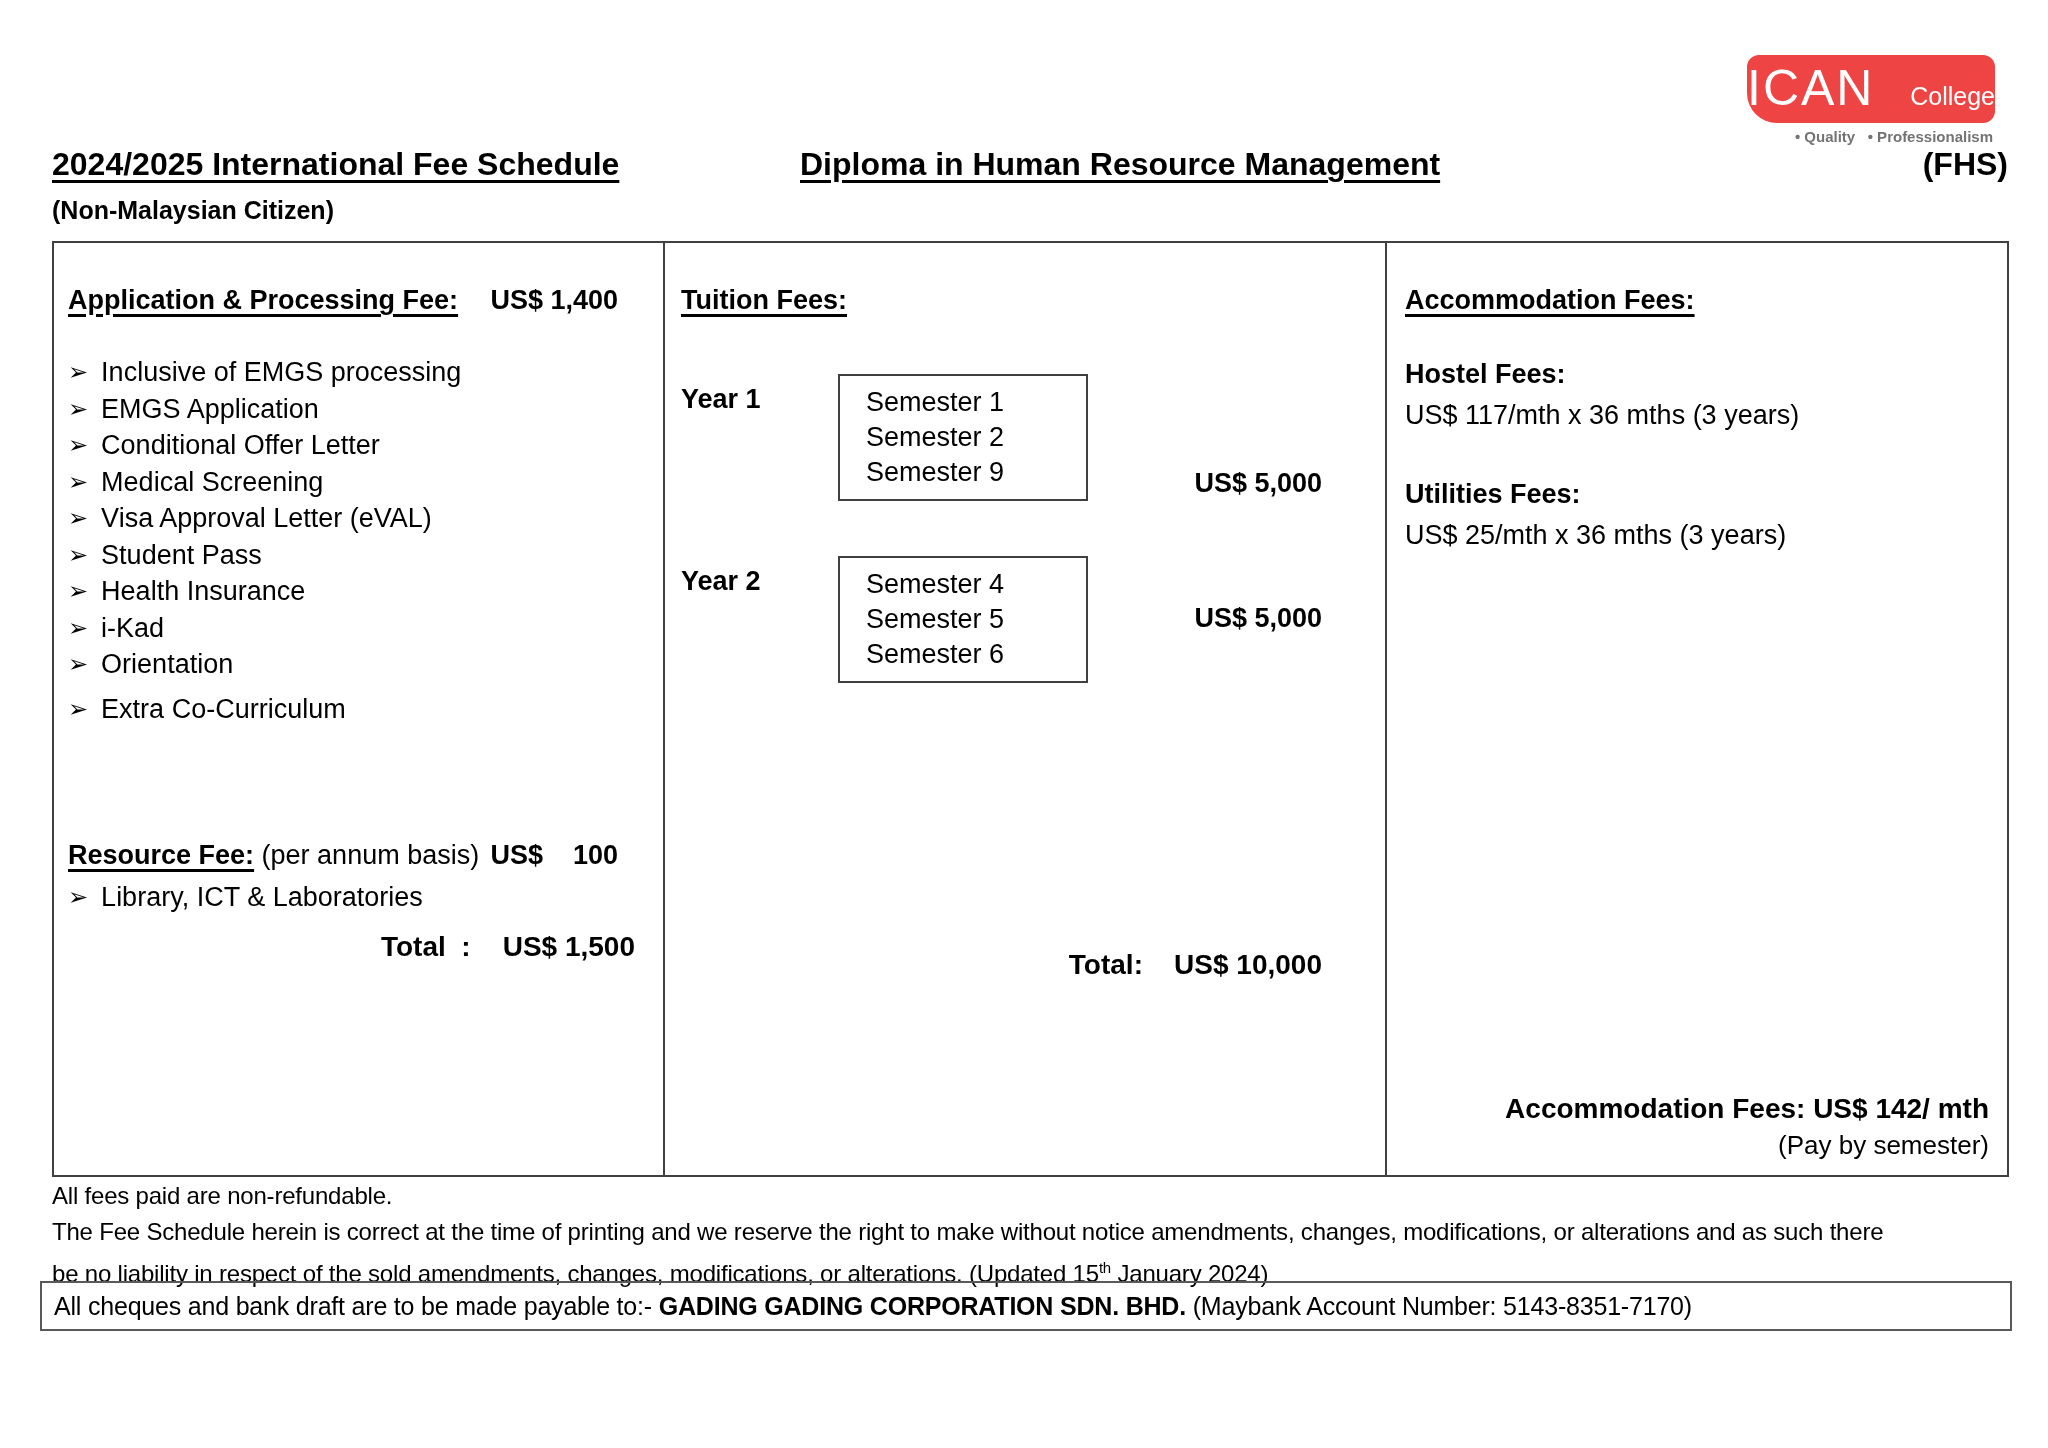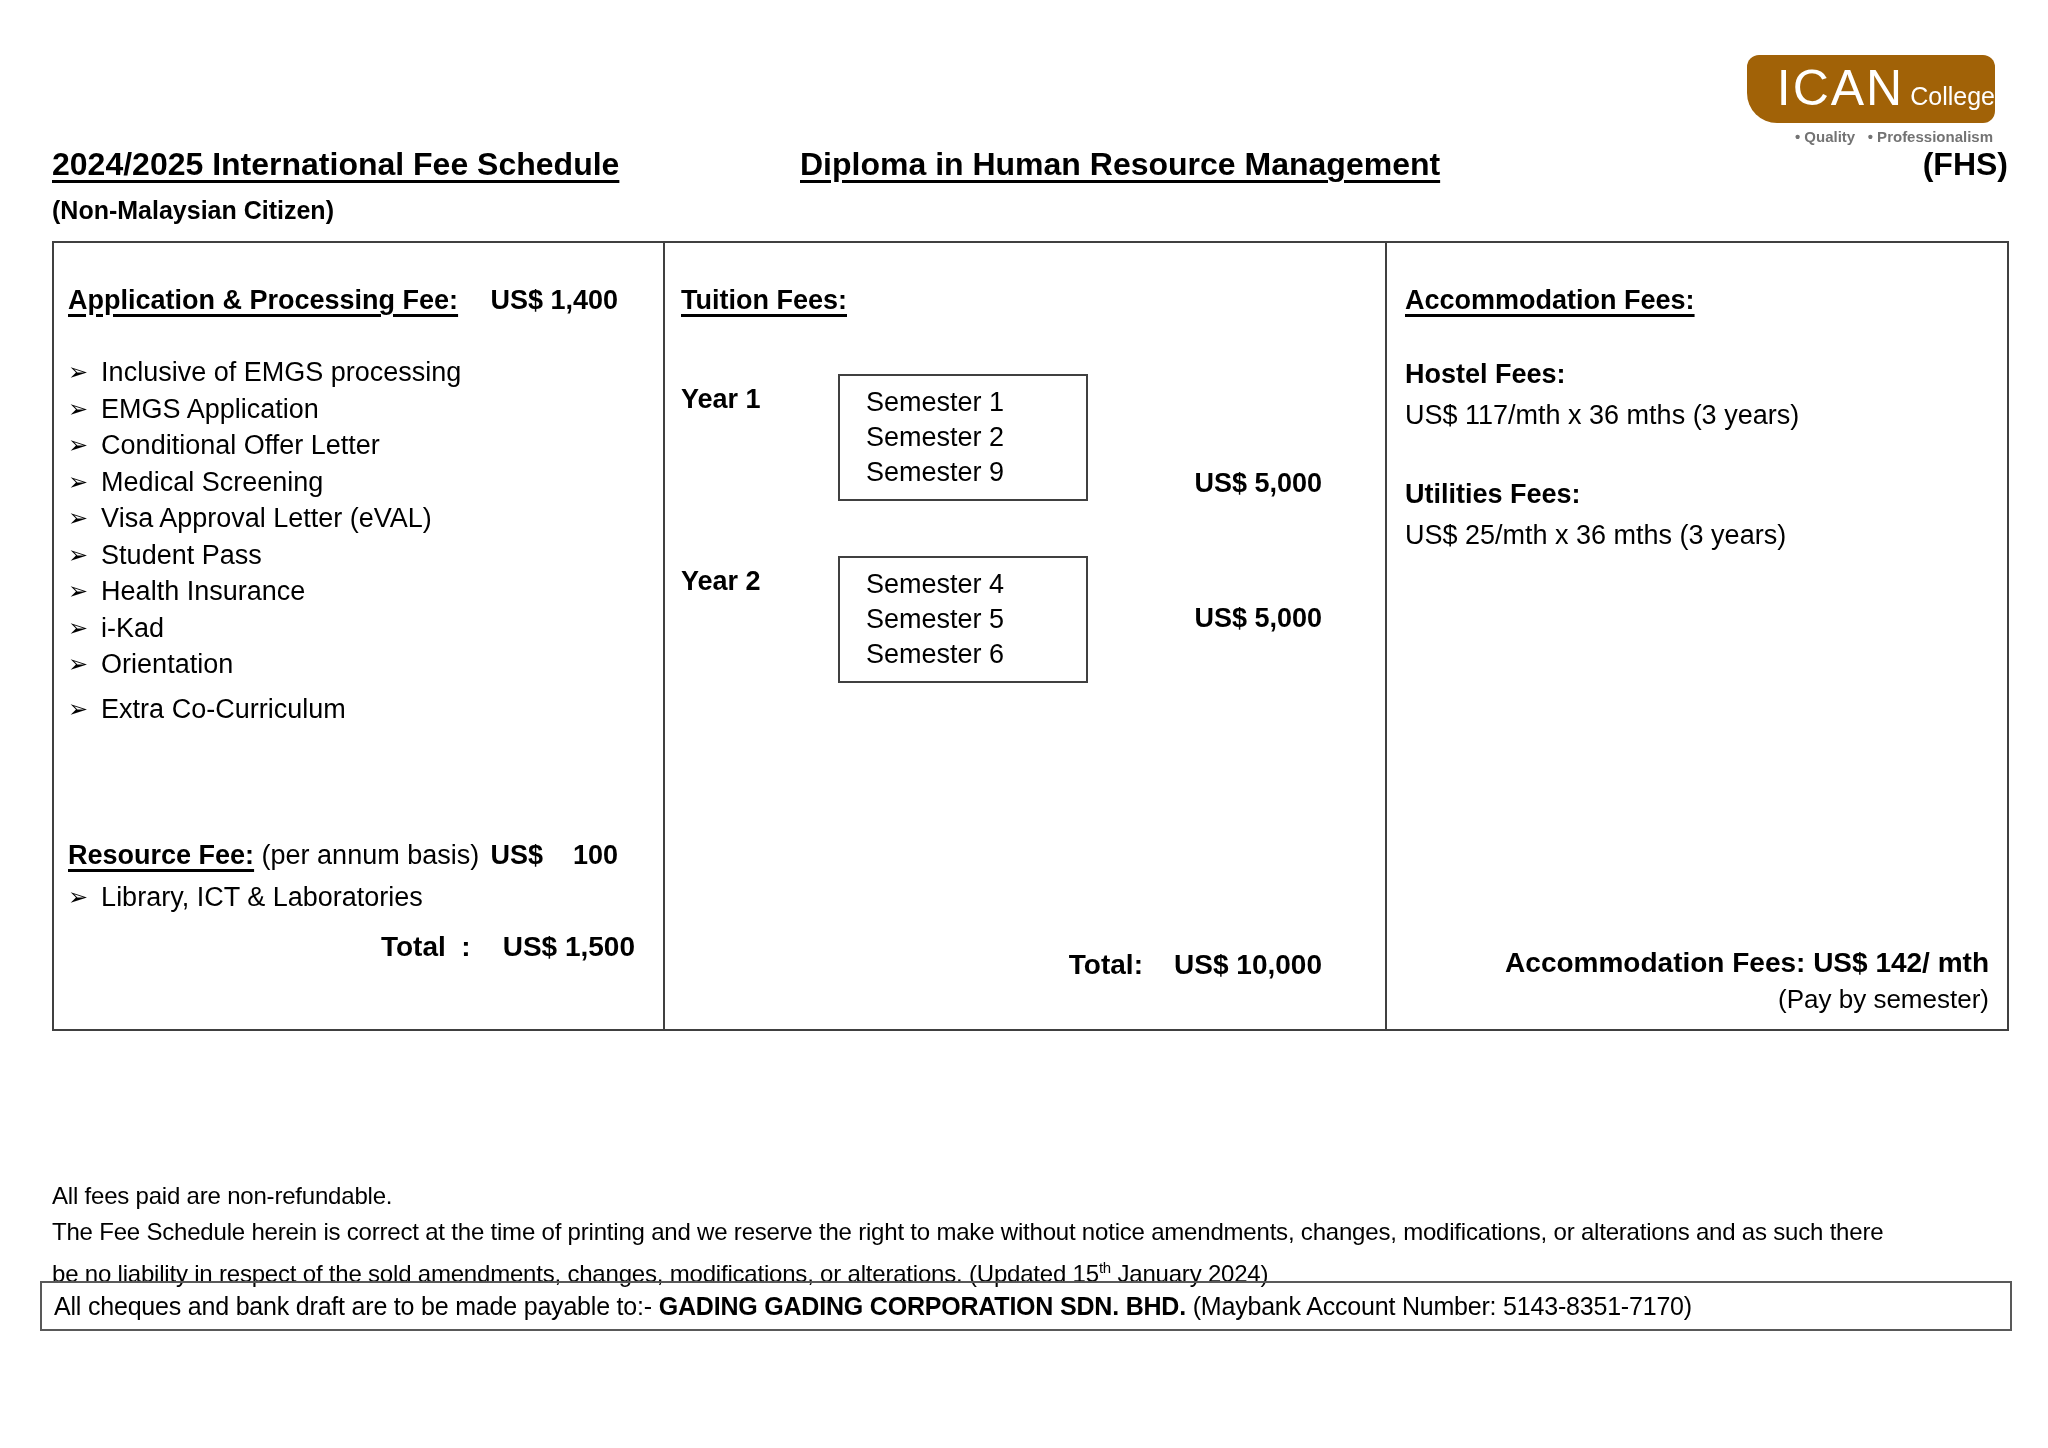--- a/index.html
+++ b/index.html
@@ -8,40 +8,40 @@
     position:relative; width:2048px; height:1448px; background:#fff;
     font-family:"Liberation Sans", sans-serif; color:#000; overflow:hidden;
   }
   .pre { white-space:pre; }
   .b { font-weight:bold; }
   .u { text-decoration:underline; text-decoration-thickness:3px; text-underline-offset:5px; }
 
   
   .logo-block { position:absolute; top:55px; right:53px; width:248px; }
   .logo-rect {
-    height:68px; background:#a16207; color:#fff;
+    height:68px; background:#ef4444; color:#fff;
     border-radius:12px 12px 12px 30px;
-    display:flex; align-items:baseline; justify-content:flex-end; padding-top:8px;
+    display:flex; align-items:baseline; justify-content:space-between; padding-top:8px;
   }
   .logo-ican { font-size:50px; letter-spacing:2px; line-height:1; }
   .logo-college { font-size:25px; margin-left:6px; }
   .logo-tagline {
     margin-top:5px; text-align:right; padding-right:2px;
     color:#737373; font-size:15px; font-weight:bold;
   }
 
   
   .title-left   { position:absolute; left:52px;  top:146px; font-size:32px; font-weight:bold; }
   .title-center { position:absolute; left:800px; top:146px; font-size:32px; font-weight:bold; }
   .title-right  { position:absolute; right:40px; top:146px; font-size:32px; font-weight:bold; }
   .subtitle     { position:absolute; left:52px;  top:196px; font-size:25px; font-weight:bold; }
 
   
   .fee-table {
-    position:absolute; left:52px; top:241px; width:1957px; height:790px;
+    position:absolute; left:52px; top:241px; width:1957px; height:936px;
     border:2px solid #404040; display:grid; grid-template-columns:611px 722px 1fr;
     font-size:27px;
   }
   .col { position:relative; border-right:2px solid #404040; }
   .col:last-child { border-right:none;border-radius:20px; }
 
   .col-head { margin:42px 14px 0 14px; display:flex; justify-content:space-between; }
   .col-head .amount { font-weight:bold; padding-right:31px; }
   .h { font-weight:bold; }
 

